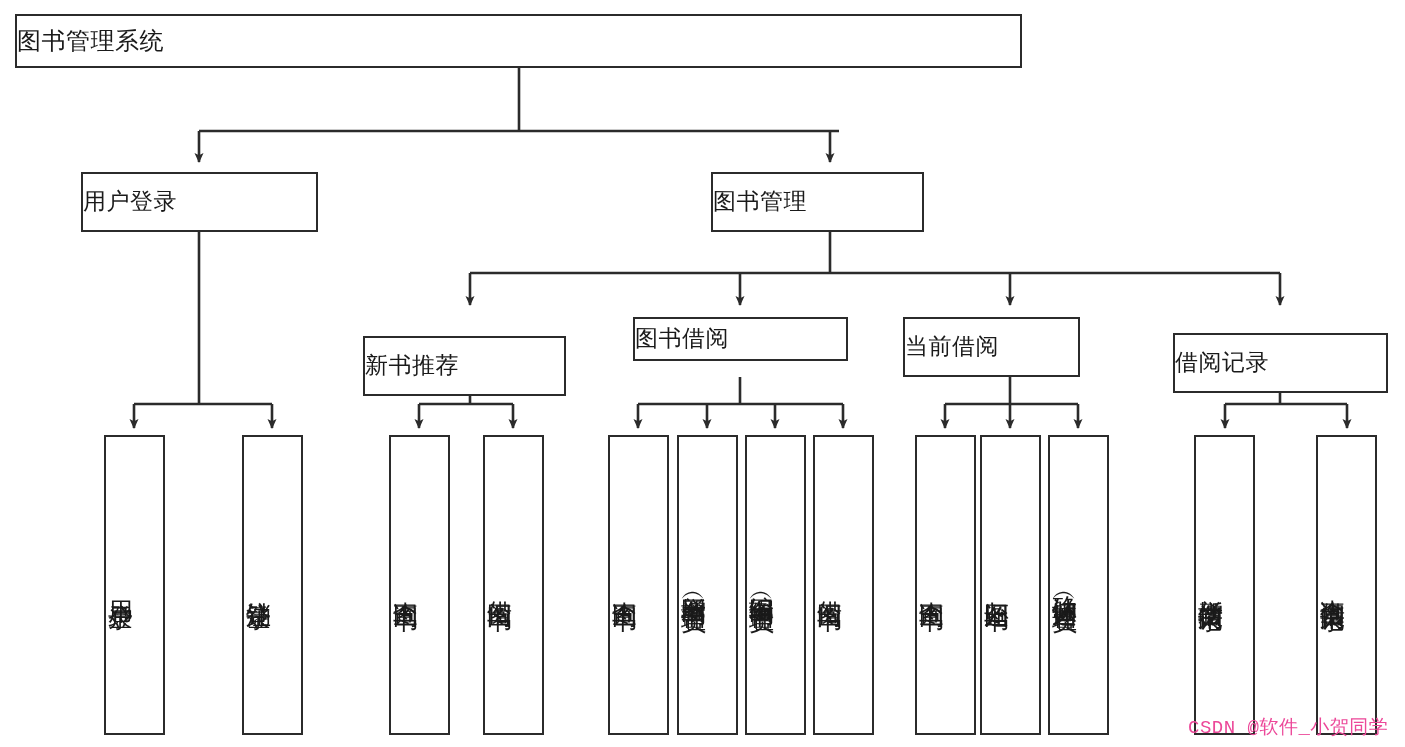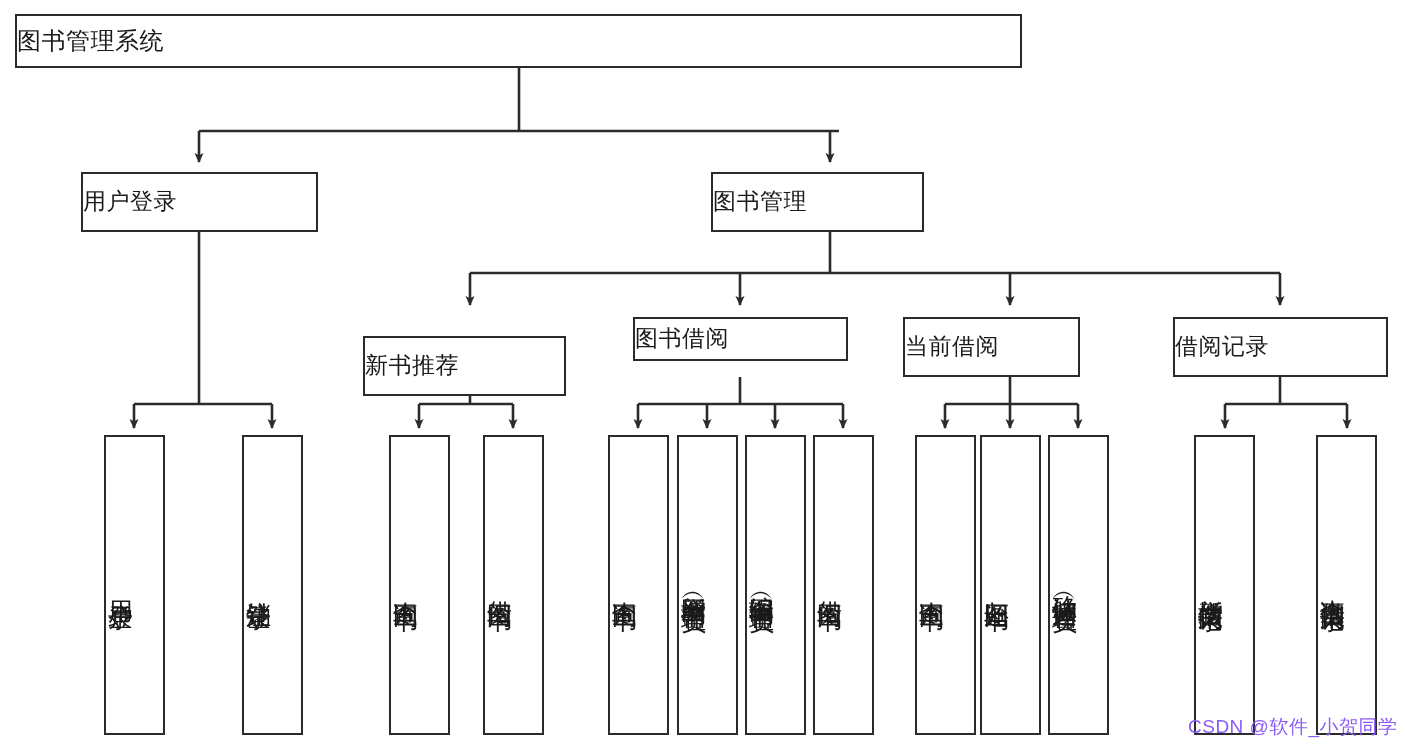--- a/index.html
+++ b/index.html
@@ -56,23 +56,24 @@
     text-orientation: upright;
     line-height: 1.16;
     letter-spacing: 2px;
     white-space: pre;
   }
   #watermark {
     position: absolute;
     left: 1188px;
     top: 714px;
     font-size: 19px;
-    color: #8b5cf6;
+    color: #ec4899;
     white-space: nowrap;
     letter-spacing: 0.5px;
+    font-family: Liberation Mono, monospace;
   }
 </style>
 </head>
 <body>
 
 <div id="canvas">
 
   <svg id="wires" viewBox="0 0 1405 747" xmlns="http://www.w3.org/2000/svg">
     <defs>
       <marker id="arrow" markerWidth="12" markerHeight="12" refX="9" refY="5" orient="auto" markerUnits="userSpaceOnUse">
@@ -140,21 +141,21 @@
   </div>
 
   <div class="node n-l2" style="left:633px; top:317px; width:215px; height:44px;">
     <span class="label">图书借阅</span>
   </div>
 
   <div class="node n-l2" style="left:903px; top:317px; width:177px; height:60px;">
     <span class="label">当前借阅</span>
   </div>
 
-  <div class="node n-l2" style="left:1173px; top:317px; width:215px; height:60px;">
+  <div class="node n-l2" style="left:1173px; top:333px; width:215px; height:60px;">
     <span class="label">借阅记录</span>
   </div>
 
   <div class="node n-leaf" style="left:104px; top:435px; width:61px; height:300px;">
     <span class="label">用户登录</span>
   </div>
 
   <div class="node n-leaf" style="left:242px; top:435px; width:61px; height:300px;">
     <span class="label">注销登录</span>
   </div>

